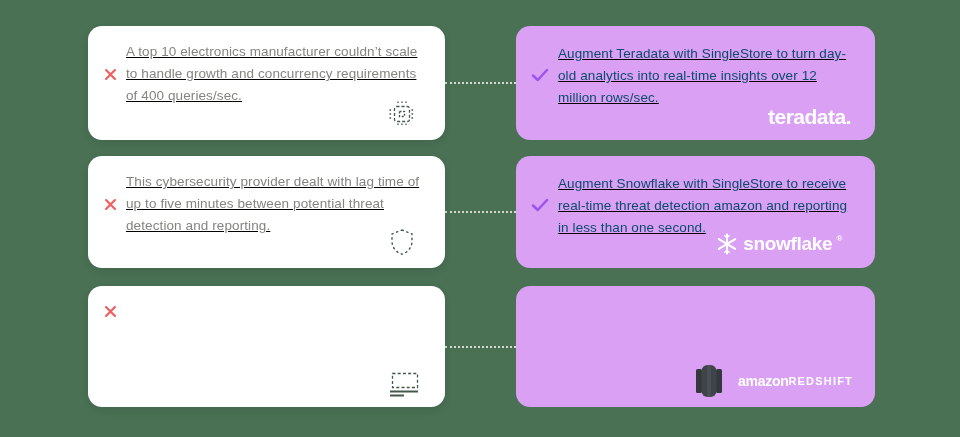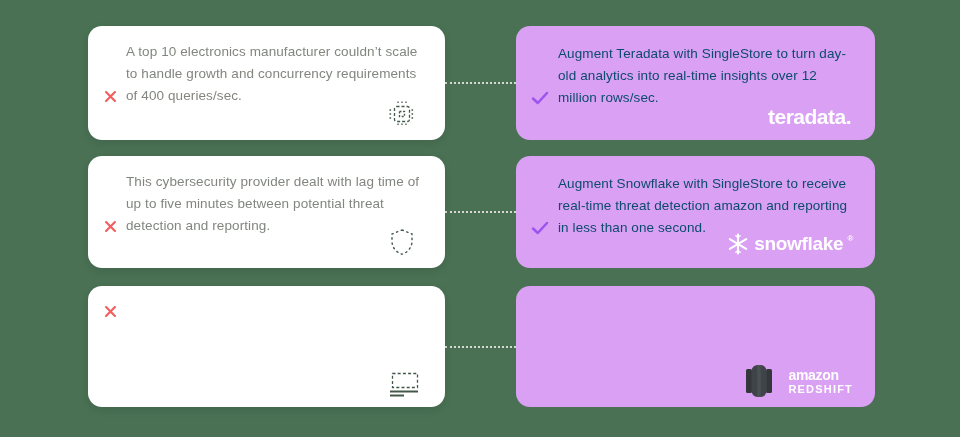--- a/index.html
+++ b/index.html
@@ -21,21 +21,21 @@
     width:357px; background:#ffffff;
     box-shadow:0 3px 8px rgba(0,0,0,0.10);
   }
   .connector {
     width:71px; height:0;
     align-self:center;
     border-top:2px dotted #d6d8d2;
   }
   .solution-card { width:359px; background:#d9a0f3; }
 
-  .card-body { display:flex; align-items:flex-end; padding:15px 16px 0 16px; }
+  .card-body { display:flex; align-items:center; padding:15px 16px 0 16px;text-decoration:underline; }
   .solution-card .card-body { padding:17px 18px 0 15px; }
 
   .mark { flex:0 0 auto; margin-top:3px; }
   .solution-card .mark { margin-top:2px; }
 
   .card-text {
     margin:0 0 0 9px;
     font-size:13.5px; line-height:22px;
     max-width:303px;
     letter-spacing:0.1px;
@@ -47,30 +47,30 @@
   .chip-pos    { right:28px; bottom:11px; }
   .shield-pos  { right:30px; bottom:12px; }
   .monitor-pos { right:24px; bottom:9px; }
 
   .logo { position:absolute; color:#ffffff; }
   .teradata-logo {
     right:24px; bottom:11px;
     font-size:21px; font-weight:bold; letter-spacing:-0.5px;
   }
   .snowflake-logo {
-    right:22px; bottom:12px;
+    right:33px; bottom:12px;
     display:flex; align-items:center; gap:4px;
     font-size:19px; font-weight:bold; letter-spacing:-0.3px;
   }
   .snowflake-logo .reg { font-size:8px; vertical-align:top; position:relative; top:-6px; }
   .redshift-logo {
     right:22px; bottom:8px;
     display:flex; align-items:center; gap:8px;
   }
-  .redshift-text { display:flex; flex-direction:column; line-height:1;margin-left:6px; }
+  .redshift-text { display:flex; flex-direction:row; line-height:1;margin-left:6px; }
   .redshift-text .l1 { font-size:14px; font-weight:bold; letter-spacing:-0.3px; }
   .redshift-text .l2 { font-size:11px; font-weight:bold; letter-spacing:1.2px; margin-top:2px; }
 </style>
 </head>
 <body>
 
 <div class="stage">
 
   <div class="row row1">
     <div class="card problem-card">

